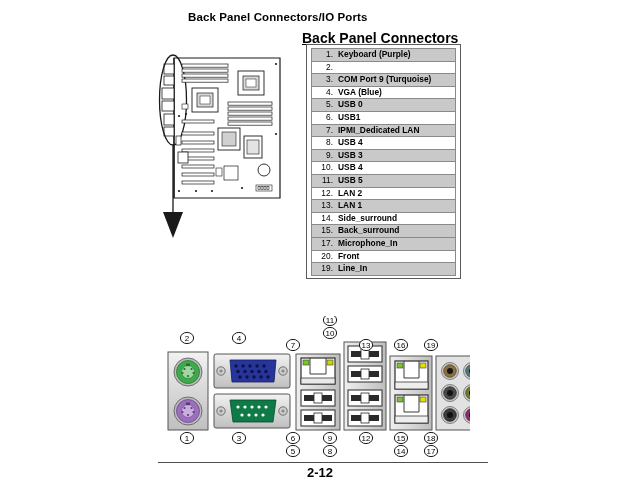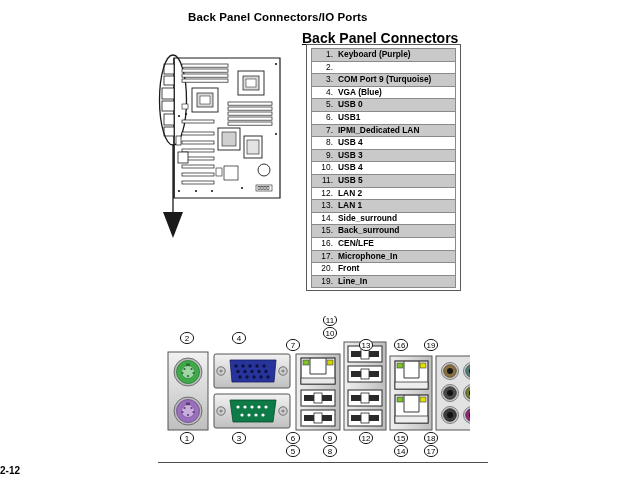--- a/index.html
+++ b/index.html
@@ -108,21 +108,22 @@
     top: 462px;
     width: 330px;
     height: 1px;
     background: #4d4d4d;
   }
   .footer-page {
     position: absolute;
     left: 0;
     top: 465px;
     width: 640px;
-    font-size: 10px;
+    text-align: center;
+    font-size: 13px;
     font-weight: bold;
   }
   .footer-page span { display: inline-block; }
 
   svg { display: block; }
 </style>
 </head>
 <body>
 
 <div class="page">
@@ -183,24 +184,20 @@
         <span class="conn-num">13.</span>
         <span class="conn-label">LAN 1</span>
       </div>
       <div class="conn-row">
         <span class="conn-num">14.</span>
         <span class="conn-label">Side_surround</span>
       </div>
       <div class="conn-row shaded">
         <span class="conn-num">15.</span>
         <span class="conn-label">Back_surround</span>
-      </div>
-      <div class="conn-row">
-        <span class="conn-num">16.</span>
-        <span class="conn-label">CEN/LFE</span>
       </div>
       <div class="conn-row shaded">
         <span class="conn-num">17.</span>
         <span class="conn-label">Microphone_In</span>
       </div>
       <div class="conn-row">
         <span class="conn-num">20.</span>
         <span class="conn-label">Front</span>
       </div>
       <div class="conn-row shaded">

